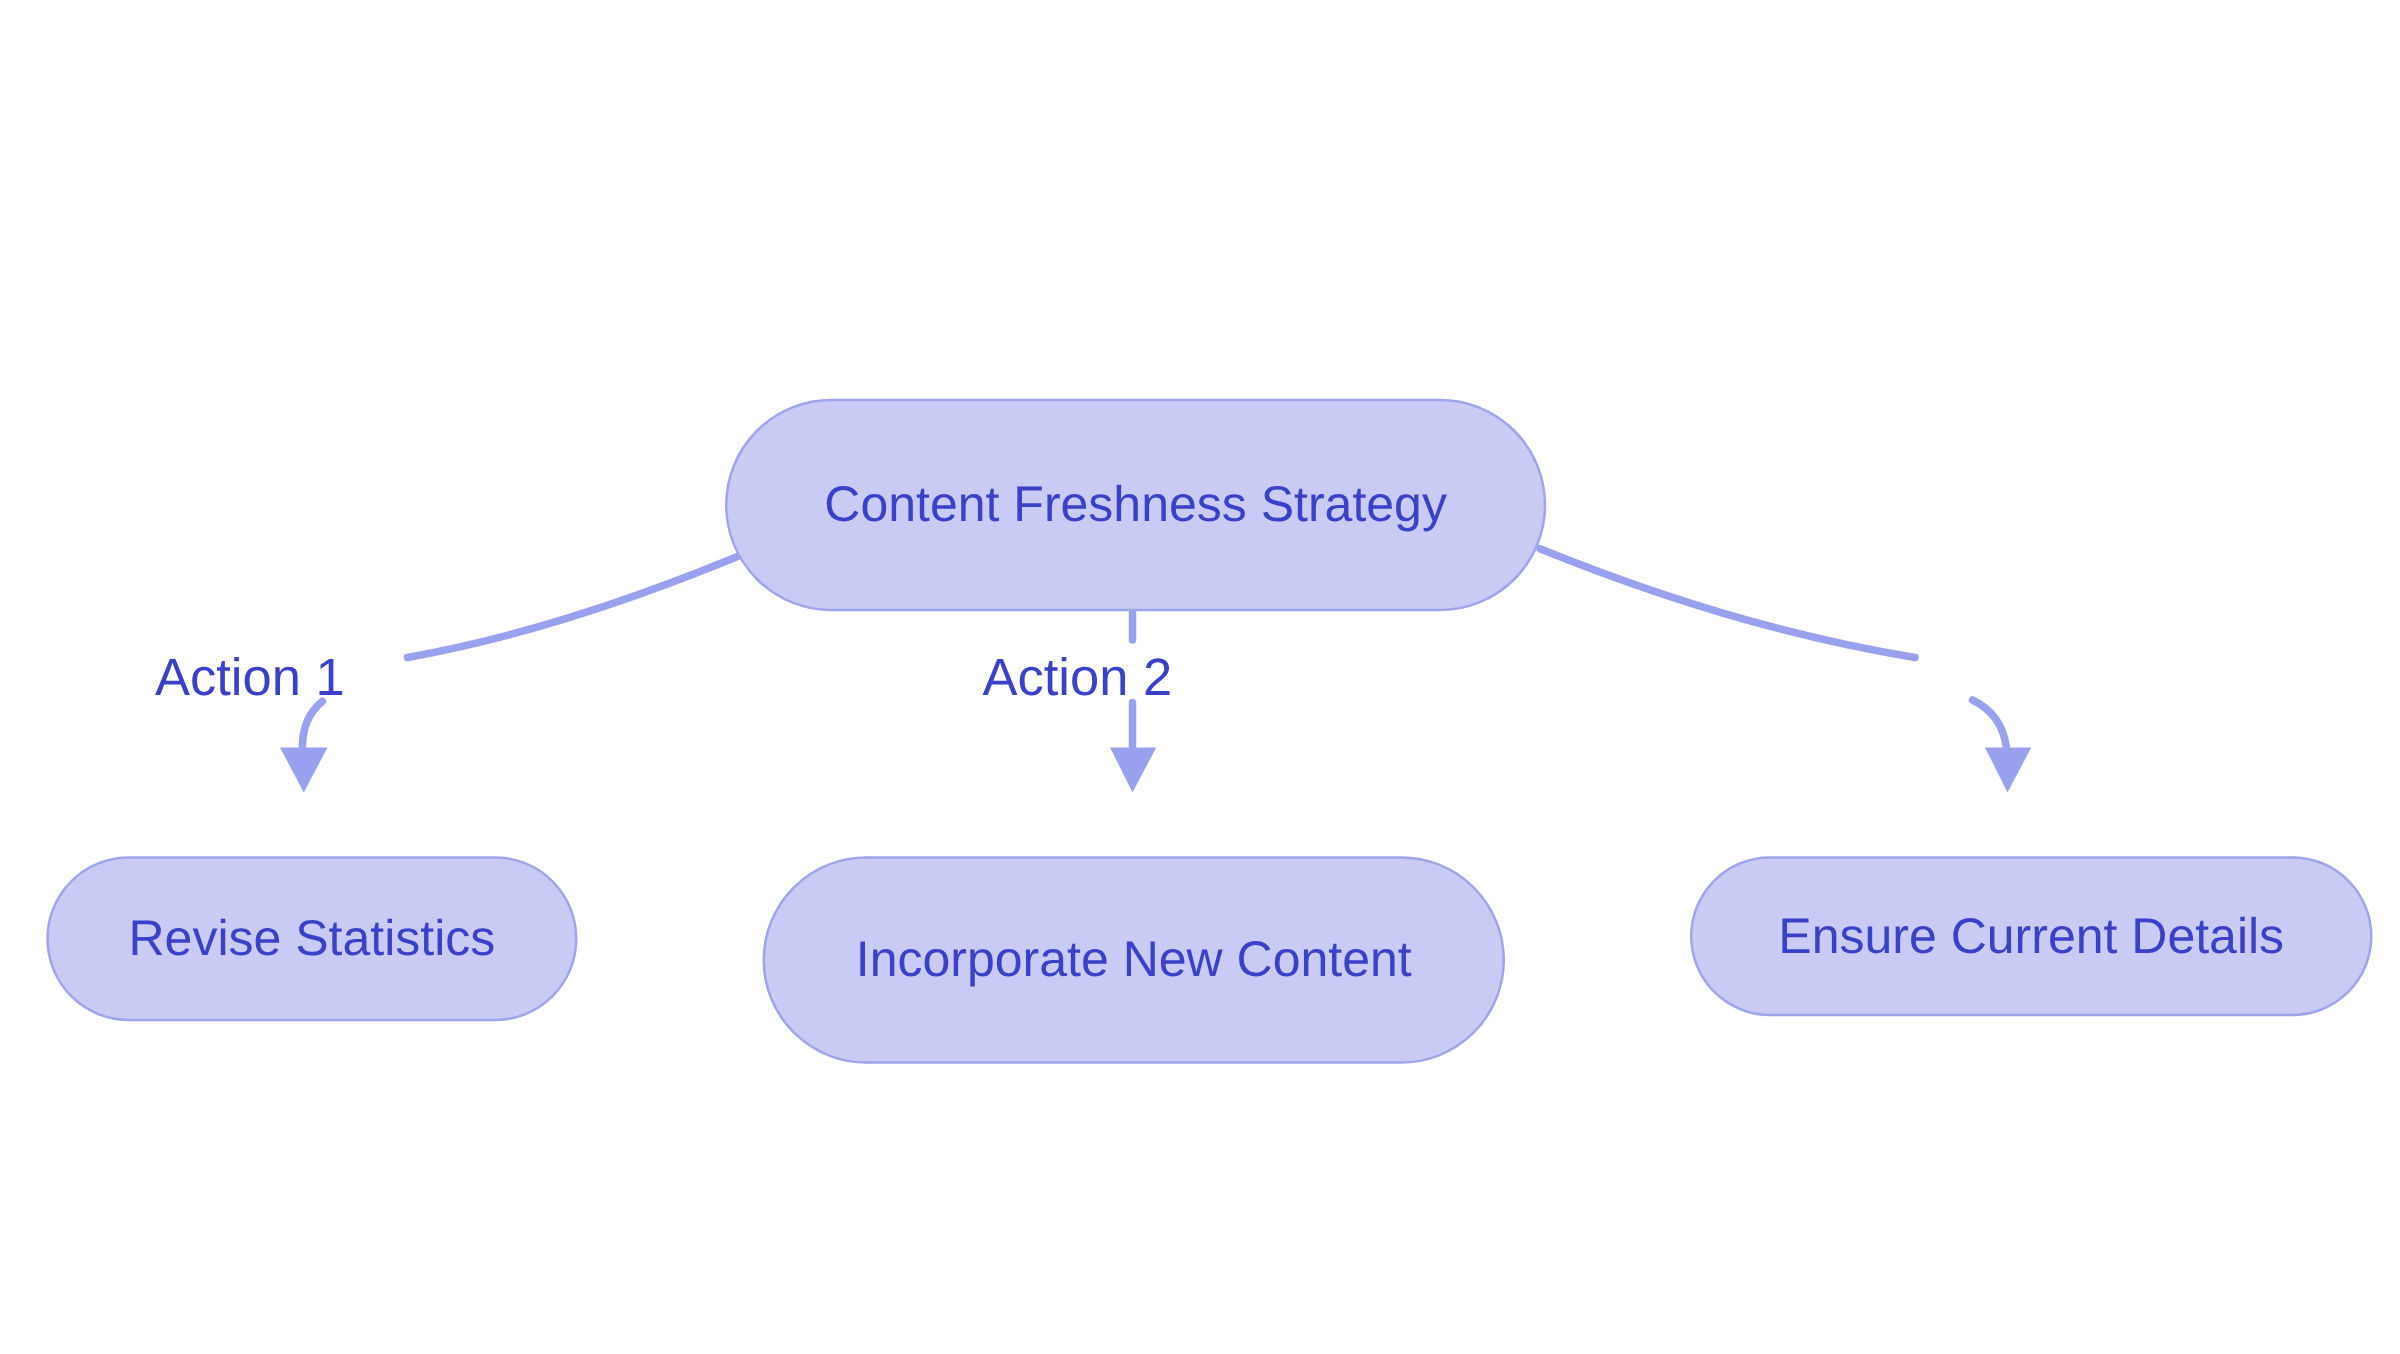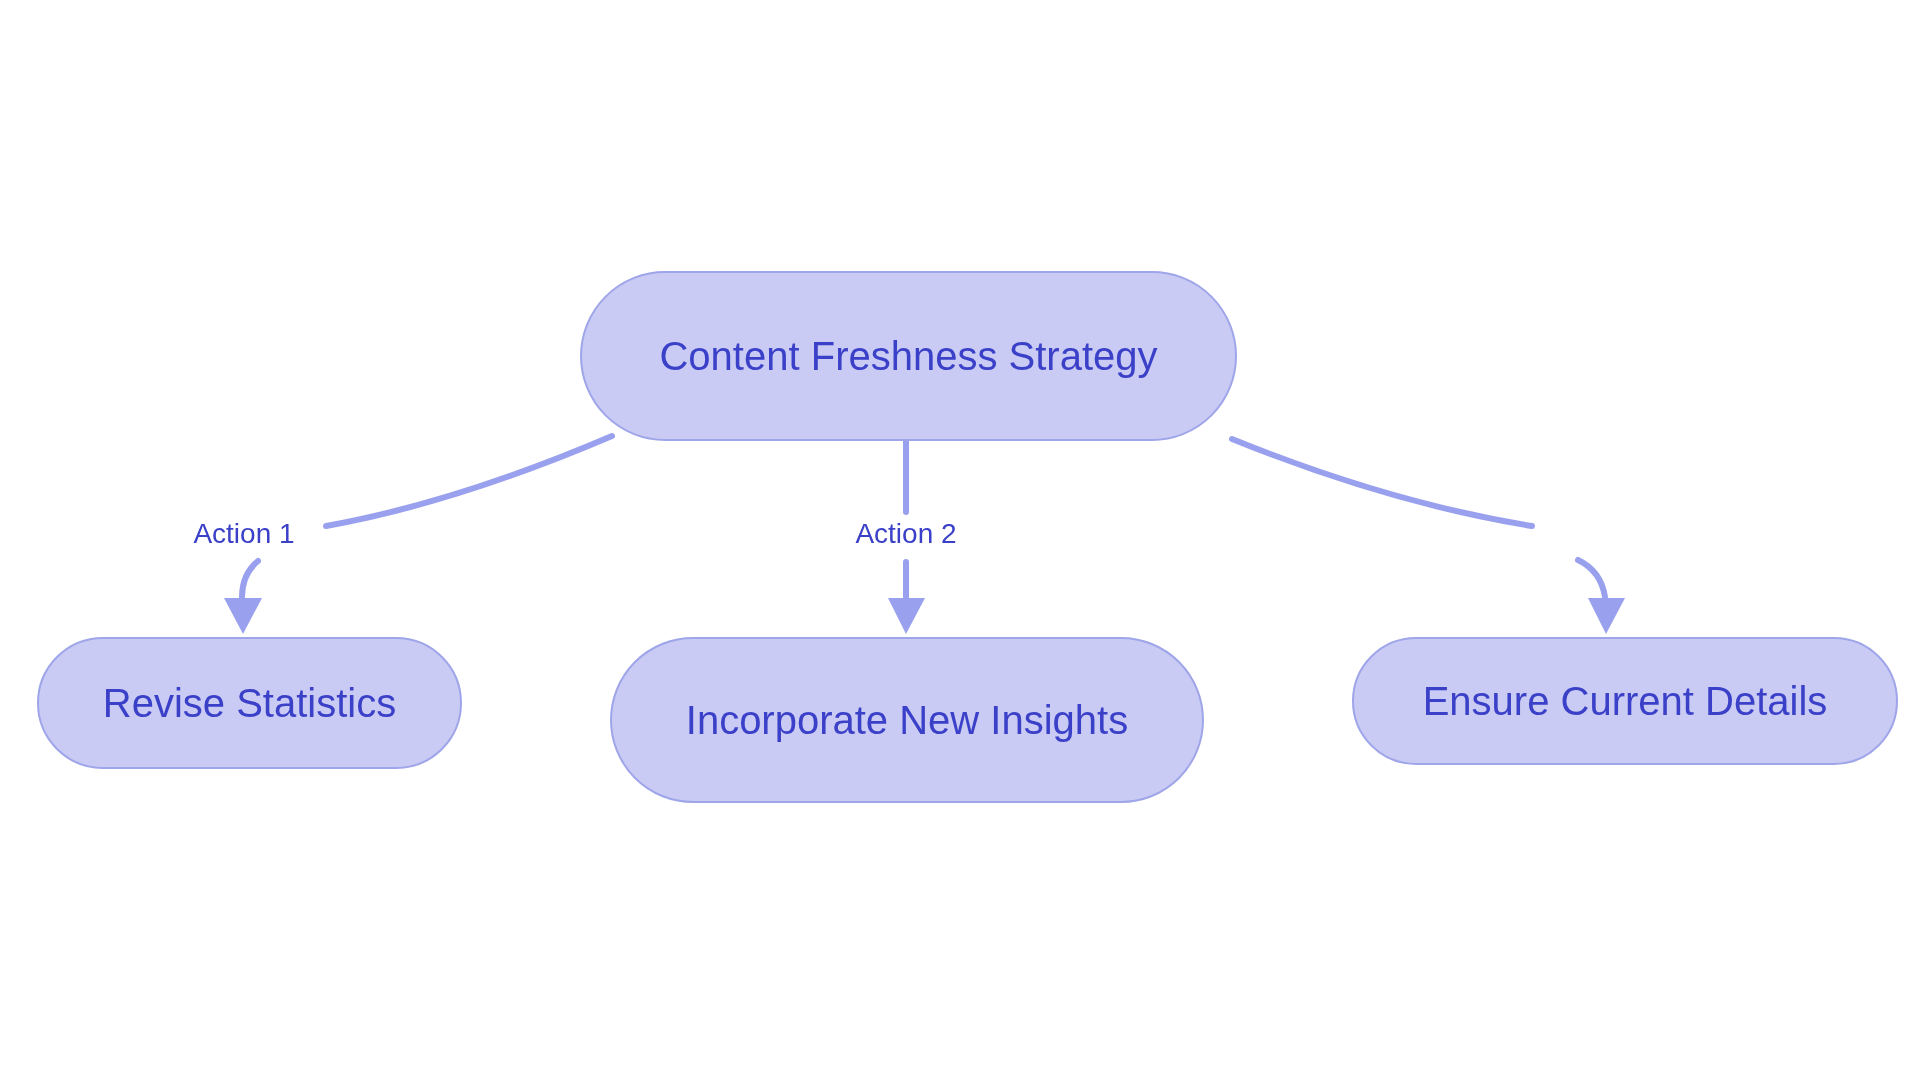--- a/index.html
+++ b/index.html
@@ -44,27 +44,28 @@
     position: absolute;
     background: var(--node-fill);
     border: 2px solid var(--node-border);
     border-radius: 999px;
     display: flex;
     align-items: center;
     justify-content: center;
     color: var(--text);
     font-size: 40px;
     white-space: nowrap;
+    margin-top: 48px;
   }
   .edge-label {
     position: absolute;
     width: 240px;
-    text-align: center;
+    text-align: left;
     color: var(--text);
-    font-size: 28px;
+    font-size: 42px;
     white-space: nowrap;
   }
 </style>
 </head>
 <body>
 
 <div class="canvas">
 
   <svg class="edges-layer" viewBox="0 0 1920 1083" aria-hidden="true">
 
@@ -83,21 +84,21 @@
 
   <div class="node" style="left:580px; top:271px; width:657px; height:170px;">
     <span>Content Freshness Strategy</span>
   </div>
 
   <div class="node" style="left:37px; top:637px; width:425px; height:132px;">
     <span>Revise Statistics</span>
   </div>
 
   <div class="node" style="left:610px; top:637px; width:594px; height:166px;">
-    <span>Incorporate New Insights</span>
+    <span>Incorporate New Content</span>
   </div>
 
   <div class="node" style="left:1352px; top:637px; width:546px; height:128px;">
     <span>Ensure Current Details</span>
   </div>
 
   <div class="edge-label" style="left:124px; top:518px;">Action 1</div>
 
   <div class="edge-label" style="left:786px; top:518px;">Action 2</div>
 

